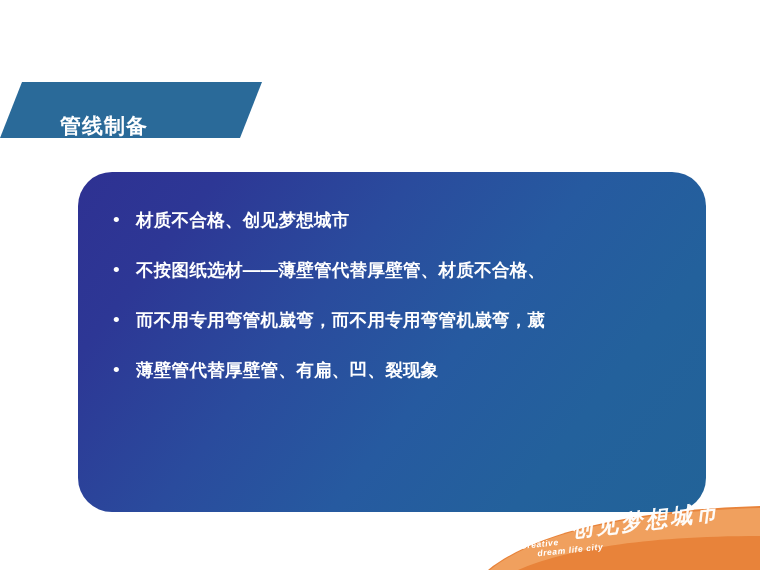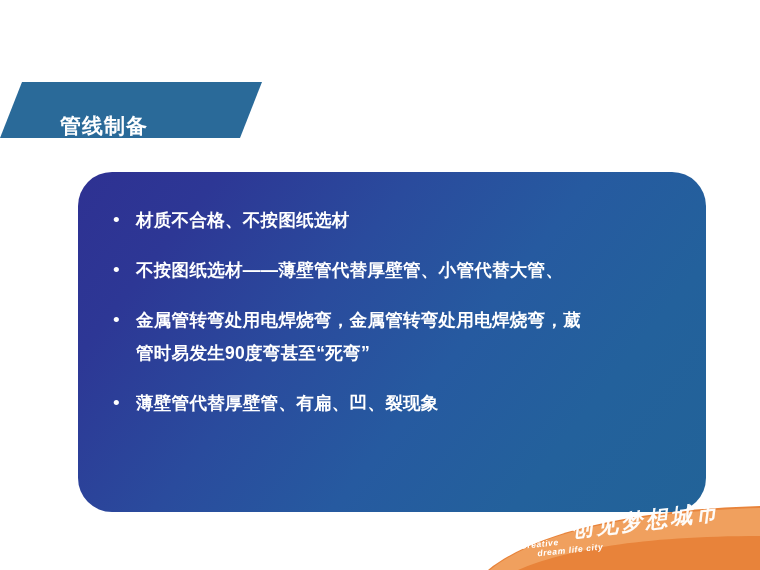--- a/index.html
+++ b/index.html
@@ -150,36 +150,35 @@
     </svg>
   </div>
   <div class="title-text">管线制备</div>
 
   <div class="content-panel">
     <div class="bullet-list">
 
       <div class="bullet-row">
         <div class="bullet-marker">•</div>
         <div class="bullet-body">
-          <span class="line">材质不合格、不按图纸选材</span>
-        </div>
-      </div>
-
-      <div class="bullet-row">
-        <div class="bullet-marker">•</div>
-        <div class="bullet-body">
-          <span class="line">不按图纸选材——薄壁管代替厚壁管、小管代替大管、</span>
-        </div>
-      </div>
-
-      <div class="bullet-row">
-        <div class="bullet-marker">•</div>
-        <div class="bullet-body">
-          <span class="line">金属管转弯处用电焊烧弯，金属管转弯处用电焊烧弯，葳</span>
-          <span class="line">管时易发生90度弯甚至“死弯”</span>
+          <span class="line">材质不合格、创见梦想城市</span>
+        </div>
+      </div>
+
+      <div class="bullet-row">
+        <div class="bullet-marker">•</div>
+        <div class="bullet-body">
+          <span class="line">不按图纸选材——薄壁管代替厚壁管、材质不合格、</span>
+        </div>
+      </div>
+
+      <div class="bullet-row">
+        <div class="bullet-marker">•</div>
+        <div class="bullet-body">
+          <span class="line">而不用专用弯管机崴弯，而不用专用弯管机崴弯，葳</span>
         </div>
       </div>
 
       <div class="bullet-row">
         <div class="bullet-marker">•</div>
         <div class="bullet-body">
           <span class="line">薄壁管代替厚壁管、有扁、凹、裂现象</span>
         </div>
       </div>
 

